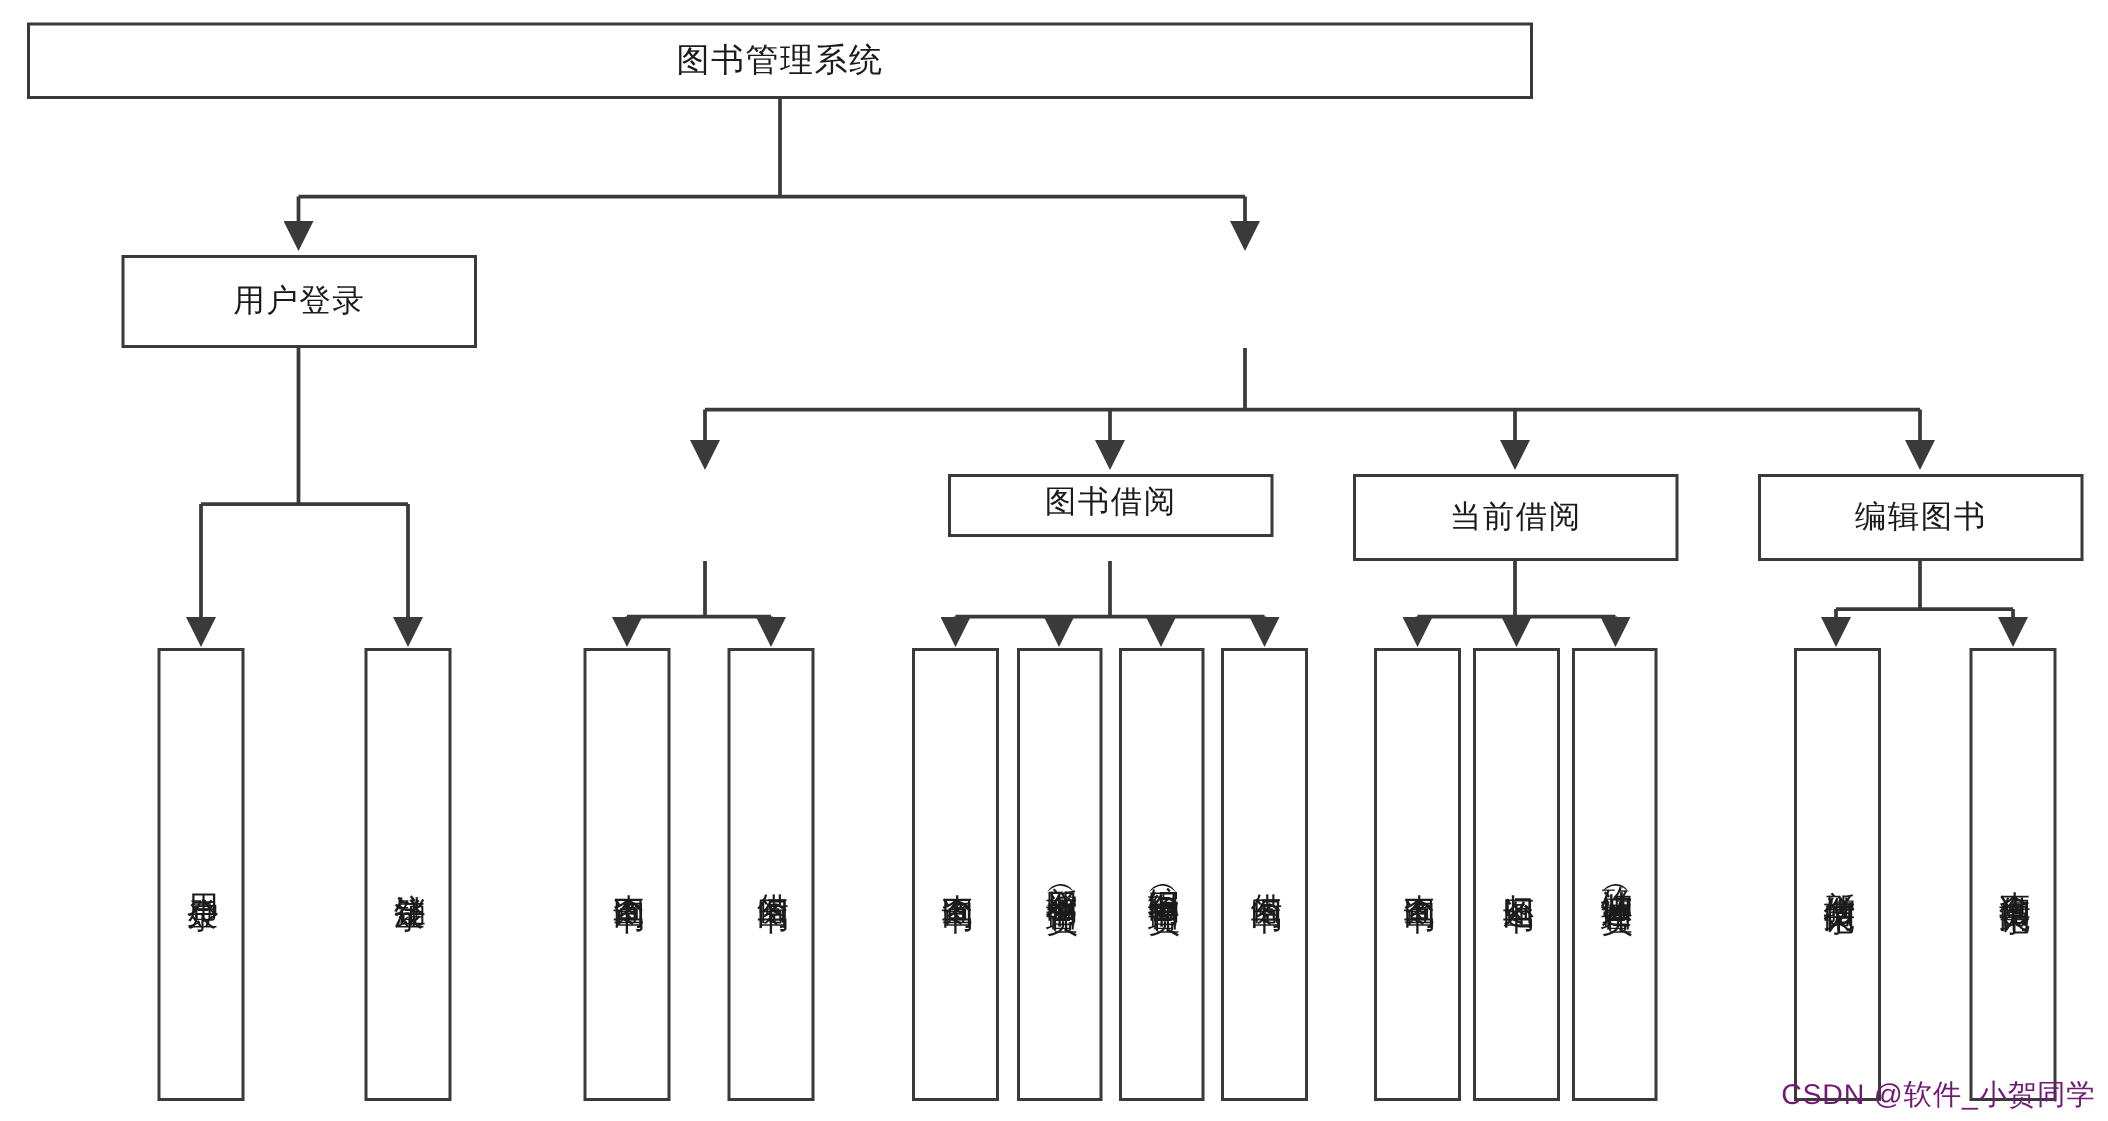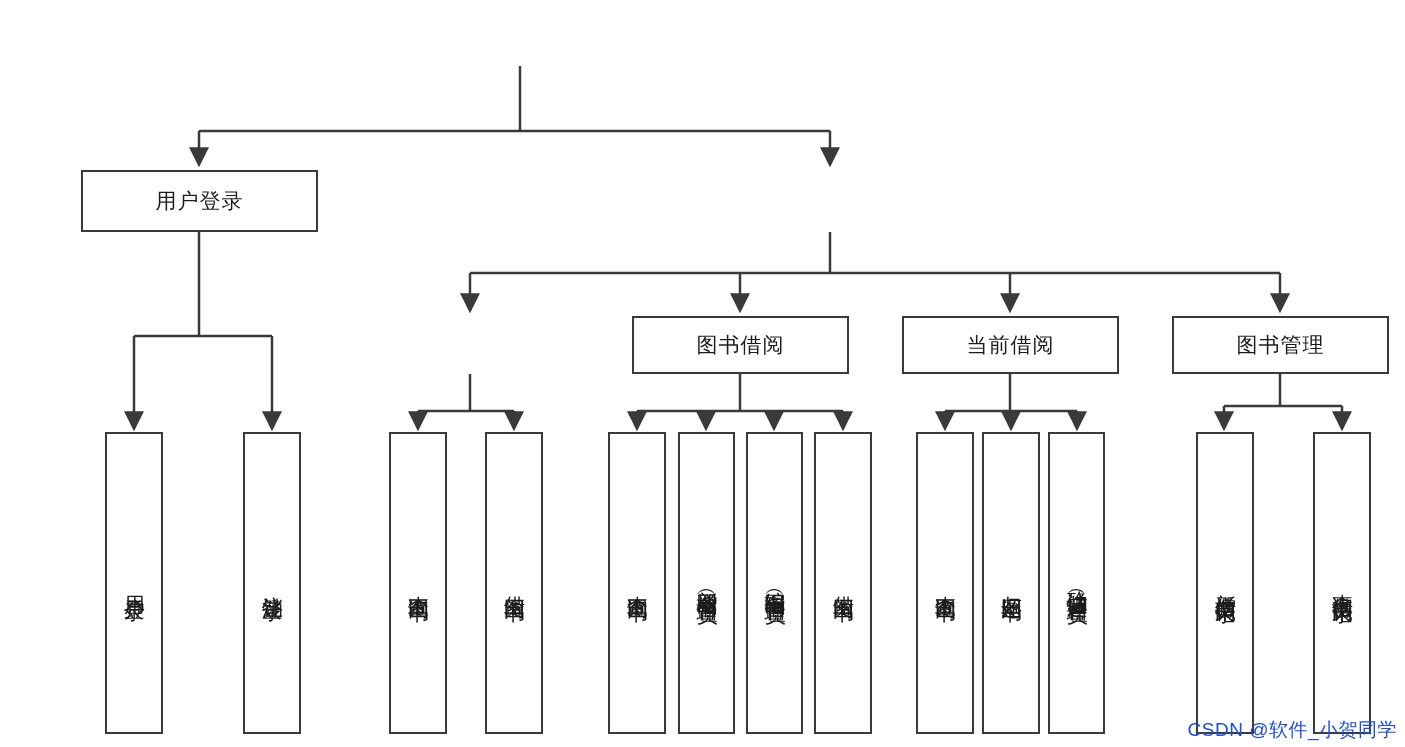--- a/index.html
+++ b/index.html
@@ -56,21 +56,21 @@
     display: block;
   }
   .node.root {
     font-size: 22px;
   }
   #watermark {
     position: absolute;
     right: 8px;
     bottom: 4px;
     font-size: 19px;
-    color: #1d4ed8;
+    color: #701a75;
     letter-spacing: 0.5px;
     white-space: nowrap;
     z-index: 5;
   }
 </style>
 </head>
 <body>
 
 <div id="diagram">
 
@@ -117,33 +117,36 @@
       <path d="M 1011 411 L 1011 428" marker-end="url(#arrow)"></path>
       <path d="M 1077 411 L 1077 428" marker-end="url(#arrow)"></path>
 
       <path d="M 1280 374 L 1280 406"></path>
       <path d="M 1224 406 L 1342 406"></path>
       <path d="M 1224 406 L 1224 428" marker-end="url(#arrow)"></path>
       <path d="M 1342 406 L 1342 428" marker-end="url(#arrow)"></path>
     </g>
   </svg>
 
+  <div class="node h root" style="left:18px; top:15px; width:1004px; height:51px;">
+    <span class="label">图书管理系统</span>
+  </div>
 
   <div class="node h" style="left:81px; top:170px; width:237px; height:62px;">
     <span class="label">用户登录</span>
   </div>
 
-  <div class="node h" style="left:632px; top:316px; width:217px; height:58px;">
+  <div class="node h" style="left:632px; top:316px; width:217px; height:42px;font-family:Liberation Mono, monospace;">
     <span class="label">图书借阅</span>
   </div>
   <div class="node h" style="left:902px; top:316px; width:217px; height:58px;text-align:right;">
     <span class="label">当前借阅</span>
   </div>
   <div class="node h" style="left:1172px; top:316px; width:217px; height:58px;">
-    <span class="label">图书管理</span>
+    <span class="label">编辑图书</span>
   </div>
 
   <div class="node v" style="left:105px; top:432px; width:58px; height:302px;">
     <span class="label">用户登录</span>
   </div>
   <div class="node v" style="left:243px; top:432px; width:58px; height:302px;">
     <span class="label">注销登录</span>
   </div>
 
   <div class="node v" style="left:389px; top:432px; width:58px; height:302px;">

